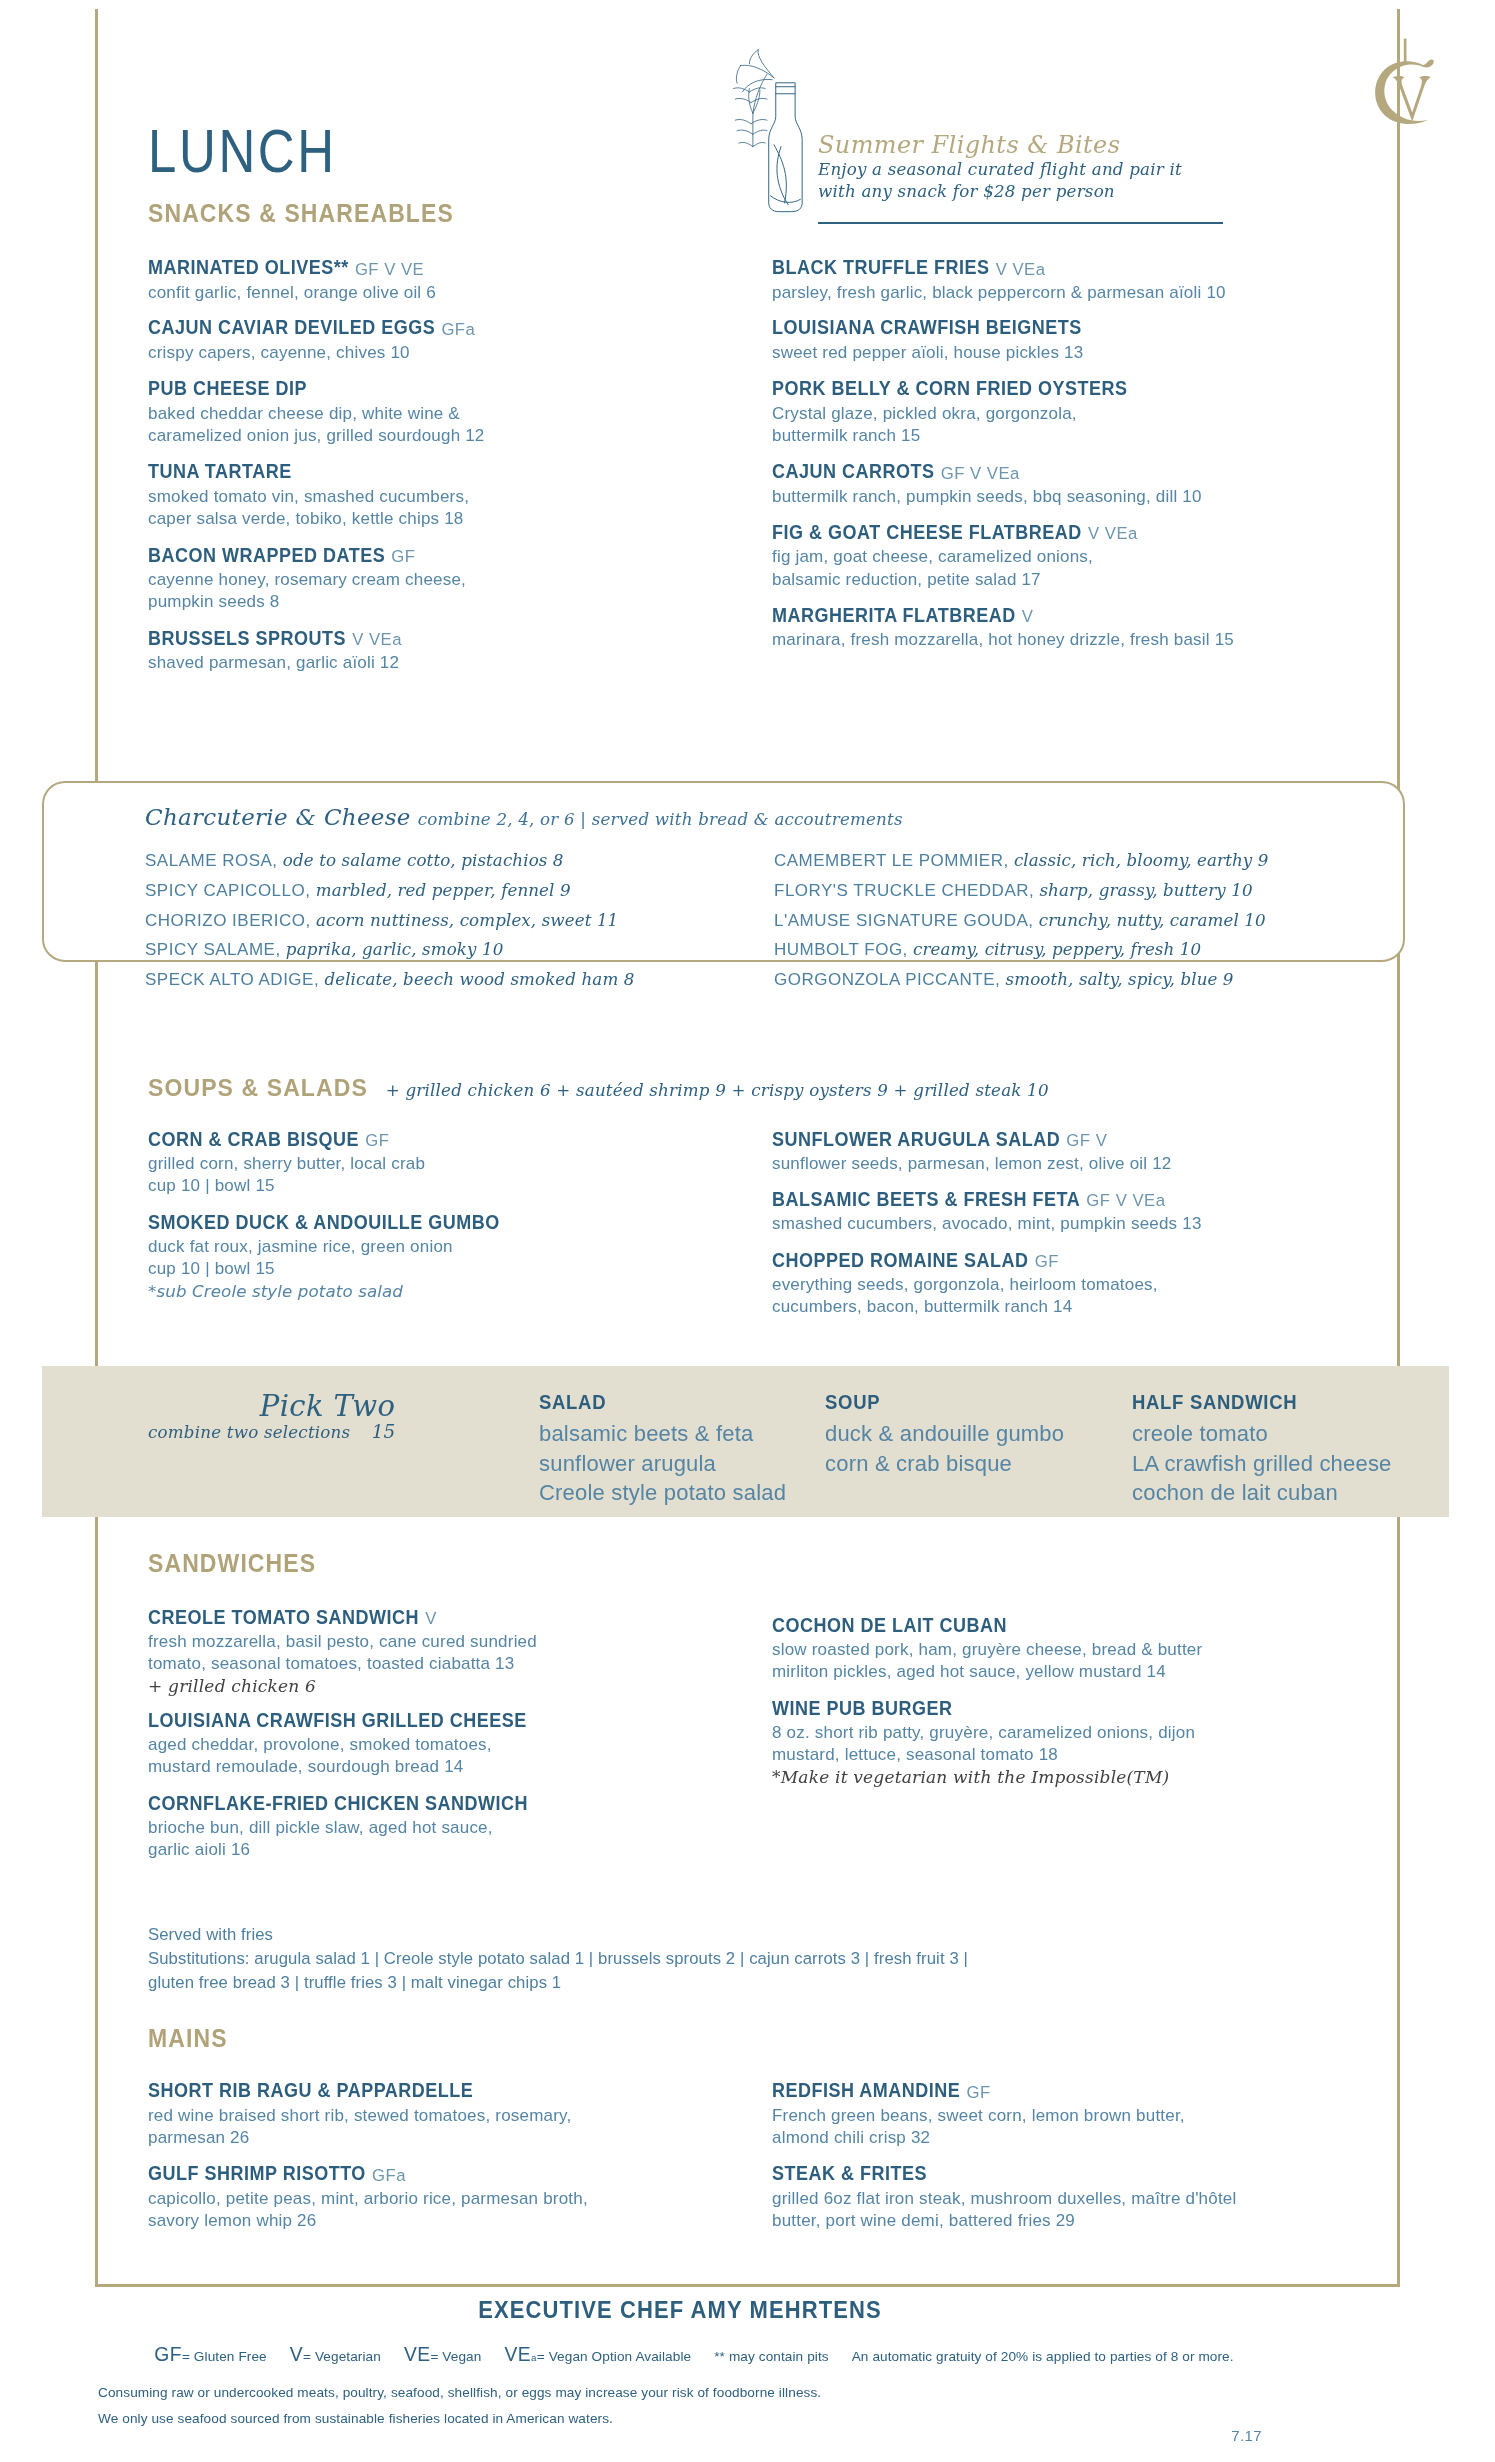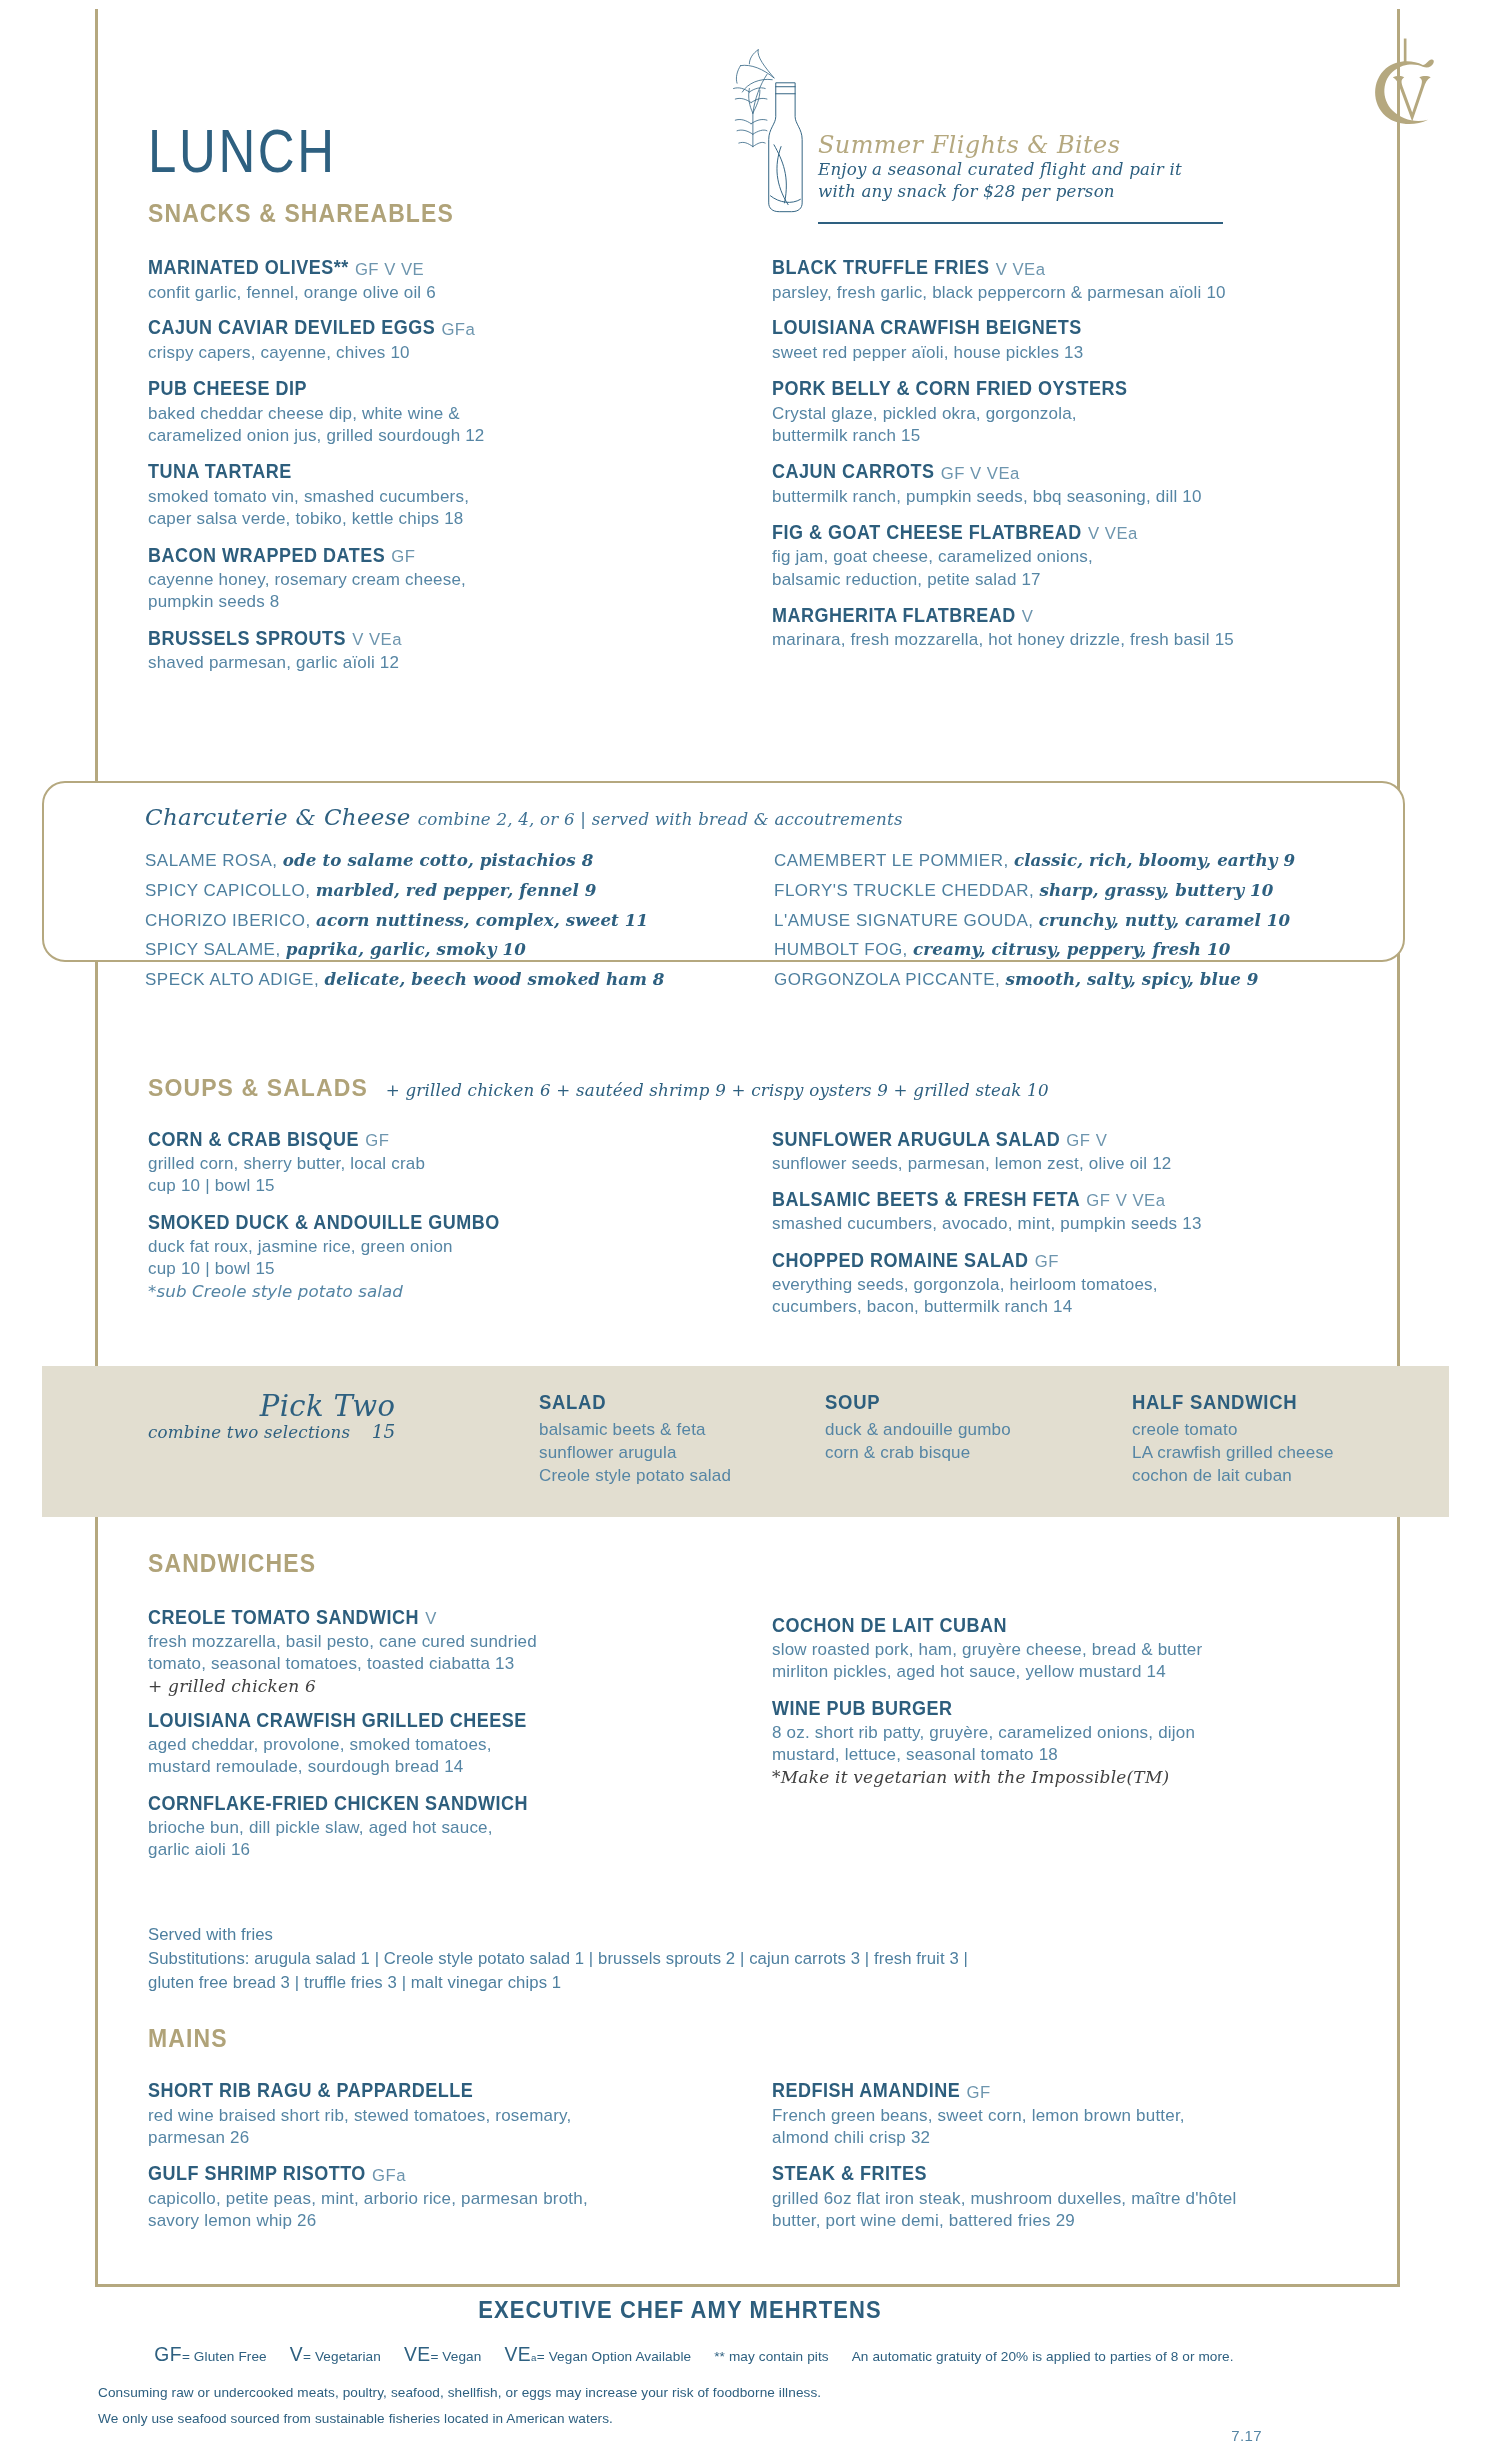--- a/index.html
+++ b/index.html
@@ -186,21 +186,21 @@
     font-weight: 300;
     color: #4d7f9f;
     letter-spacing: 0.5px;
     line-height: 1;
     margin-bottom: 12.8px;
     white-space: nowrap;
   }
   .charc-row .cdesc {
     font-family: "DejaVu Serif", serif;
     font-style: italic;
-    font-weight: bold;
+    font-weight: normal;
     font-size: 16.7px;
     color: #2e6080;
     letter-spacing: 0.1px;
   }
 
   
   #pick-two-band {
     position: absolute;
     left: 42px;
     top: 1366px;
@@ -235,21 +235,21 @@
     font-weight: bold;
     font-size: 18.5px;
     letter-spacing: 0.7px;
     color: #2d5e7d;
     transform: scaleY(1.1);
     transform-origin: left bottom;
     display: inline-block;
     margin-bottom: 5.3px;
   }
   .pick-col-item {
-    font-size: 17px;
+    font-size: 22px;
     font-weight: 300;
     color: #5585a4;
     line-height: 1.34;
     letter-spacing: 0.2px;
   }
 
   
   .fine-line {
     font-size: 16.7px;
     font-weight: 300;

